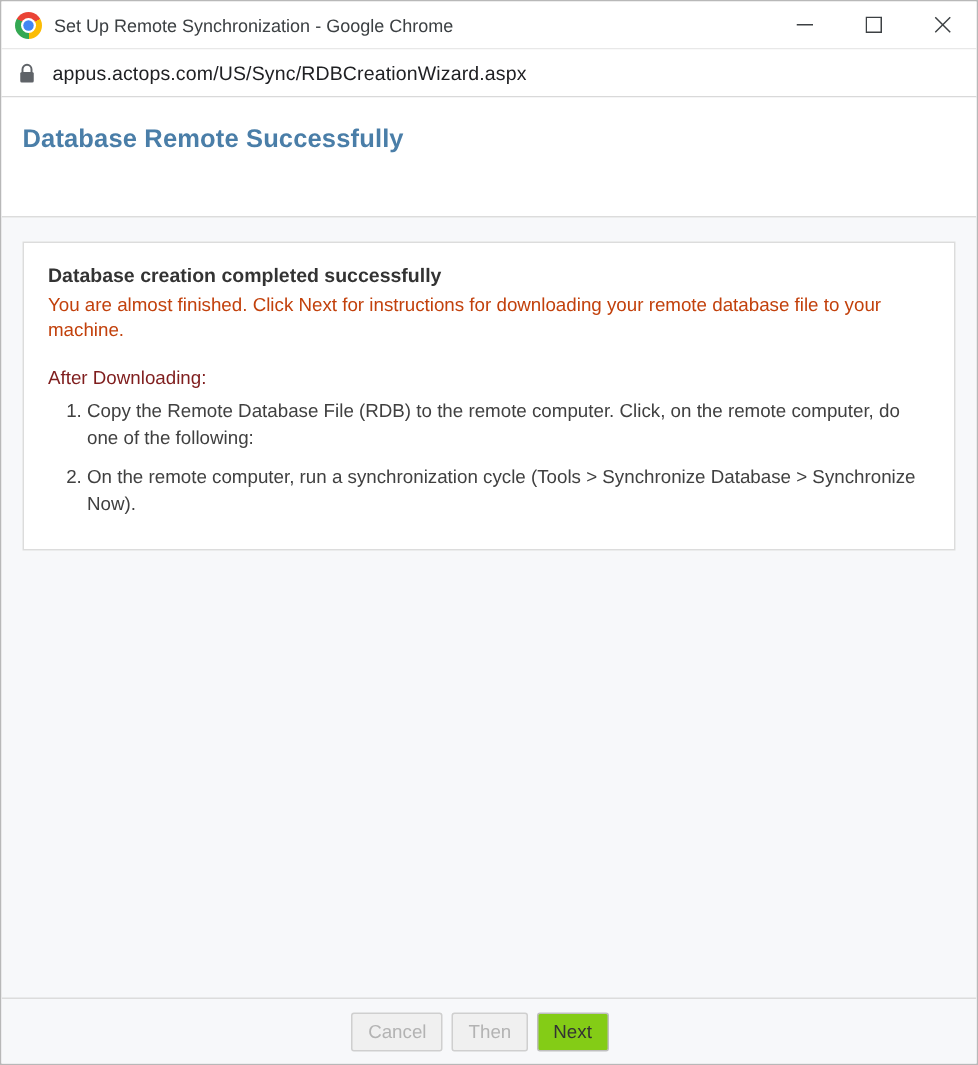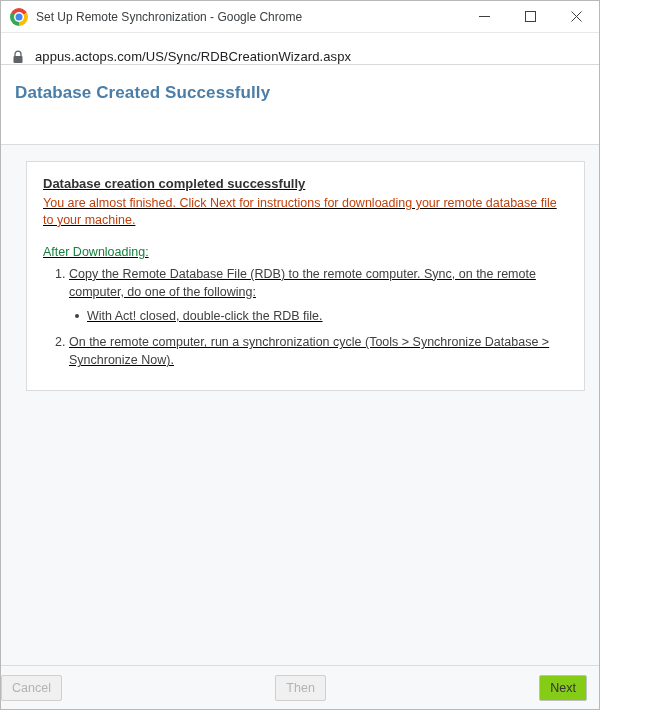--- a/index.html
+++ b/index.html
@@ -8,21 +8,21 @@
     padding: 0;
     width: 652px;
     height: 710px;
     overflow: hidden;
     font-family: "Liberation Sans", sans-serif;
     background: #ffffff;
   }
 
   
   #window {
-    width: 600px;
+    width: 652px;
     height: 710px;
     border: 1px solid #b8b8b8;
     background: #ffffff;
     display: flex;
     flex-direction: column;
     position: relative;
   }
 
   
   #titlebar {
@@ -68,21 +68,21 @@
     justify-content: center;
     flex: 0 0 auto;
   }
 
   
   #addressbar {
     height: 32px;
     flex: 0 0 32px;
     background: #ffffff;
     display: flex;
-    align-items: flex-end;
+    align-items: center;
     border-bottom: 1px solid #d9d9d9;
     padding: 0 10px;
   }
   #lock-icon {
     width: 14px; height: 15px;
     margin-right: 10px;
     flex: 0 0 auto;
     display: flex; align-items: center; justify-content: center;
   }
   #url-text {
@@ -111,45 +111,44 @@
     flex: 0 0 80px;
   }
   #page-title {
     font-size: 17px;
     color: #4a7ea8;
     font-weight: bold;
     letter-spacing: 0.1px;
   }
 
   #panel-wrap {
-    padding: 16px 14px 0 25px;
+    padding: 16px 14px 0 14px;
     flex: 1 1 auto;
     overflow: hidden;
-    text-decoration: underline;
   }
   #panel {
     background: #ffffff;
     border: 1px solid #dcdcdc;
     padding: 14px 16px 16px 16px;
   }
   #panel-heading {
     font-size: 13px;
     font-weight: bold;
     color: #333333;
     margin: 0 0 4px 0;
   }
   #panel-sub {
     font-size: 12.5px;
     color: #c2410c;
     margin: 0 0 16px 0;
     line-height: 1.35;
   }
   #after-label {
     font-size: 12.5px;
-    color: #15803d;
+    color: #7f1d1d;
     margin: 0 0 6px 0;
   }
   ol.steps {
     margin: 0;
     padding-left: 26px;
     font-size: 12.5px;
     color: #404040;
   }
   ol.steps > li {
     margin-bottom: 5px;
@@ -176,21 +175,21 @@
     border-radius: 50%;
   }
 
   
   #footer {
     flex: 0 0 44px;
     border-top: 1px solid #dcdcdc;
     background: #f7f8fa;
     display: flex;
     align-items: center;
-    justify-content: space-between;
+    justify-content: center;
     padding-right: 12px;
     gap: 6px;
   }
   .btn {
     min-width: 46px;
     height: 26px;
     padding: 0 10px;
     font-size: 12.5px;
     font-family: "Liberation Sans", sans-serif;
     border: 1px solid #cfcfcf;
@@ -241,34 +240,33 @@
         <path d="M3 6 V4.2 A3 3 0 0 1 9 4.2 V6" fill="none" stroke="#5f6368" stroke-width="1.3"></path>
         <rect x="1.5" y="6" width="9" height="7" rx="1" fill="#5f6368"></rect>
       </svg>
     </span>
     <span id="url-text">appus.actops.com/US/Sync/RDBCreationWizard.aspx</span>
   </div>
 
   <div id="page">
 
     <div id="page-header">
-      <div id="page-title">Database Created Successfully</div>
+      <div id="page-title">Database Remote Successfully</div>
     </div>
 
     <div id="panel-wrap">
       <div id="panel">
         <p id="panel-heading">Database creation completed successfully</p>
         <p id="panel-sub">You are almost finished. Click Next for instructions for downloading your remote database file to your machine.</p>
         <p id="after-label">After Downloading:</p>
 
         <ol class="steps">
           <li>
-            <span>Copy the Remote Database File (RDB) to the remote computer. Sync, on the remote computer, do one of the following:</span>
+            <span>Copy the Remote Database File (RDB) to the remote computer. Click, on the remote computer, do one of the following:</span>
             <ul class="substeps">
-              <li>With Act! closed, double-click the RDB file.</li>
             </ul>
           </li>
           <li>
             <span>On the remote computer, run a synchronization cycle (Tools &gt; Synchronize Database &gt; Synchronize Now).</span>
           </li>
         </ol>
       </div>
     </div>
 
     <div id="footer">

